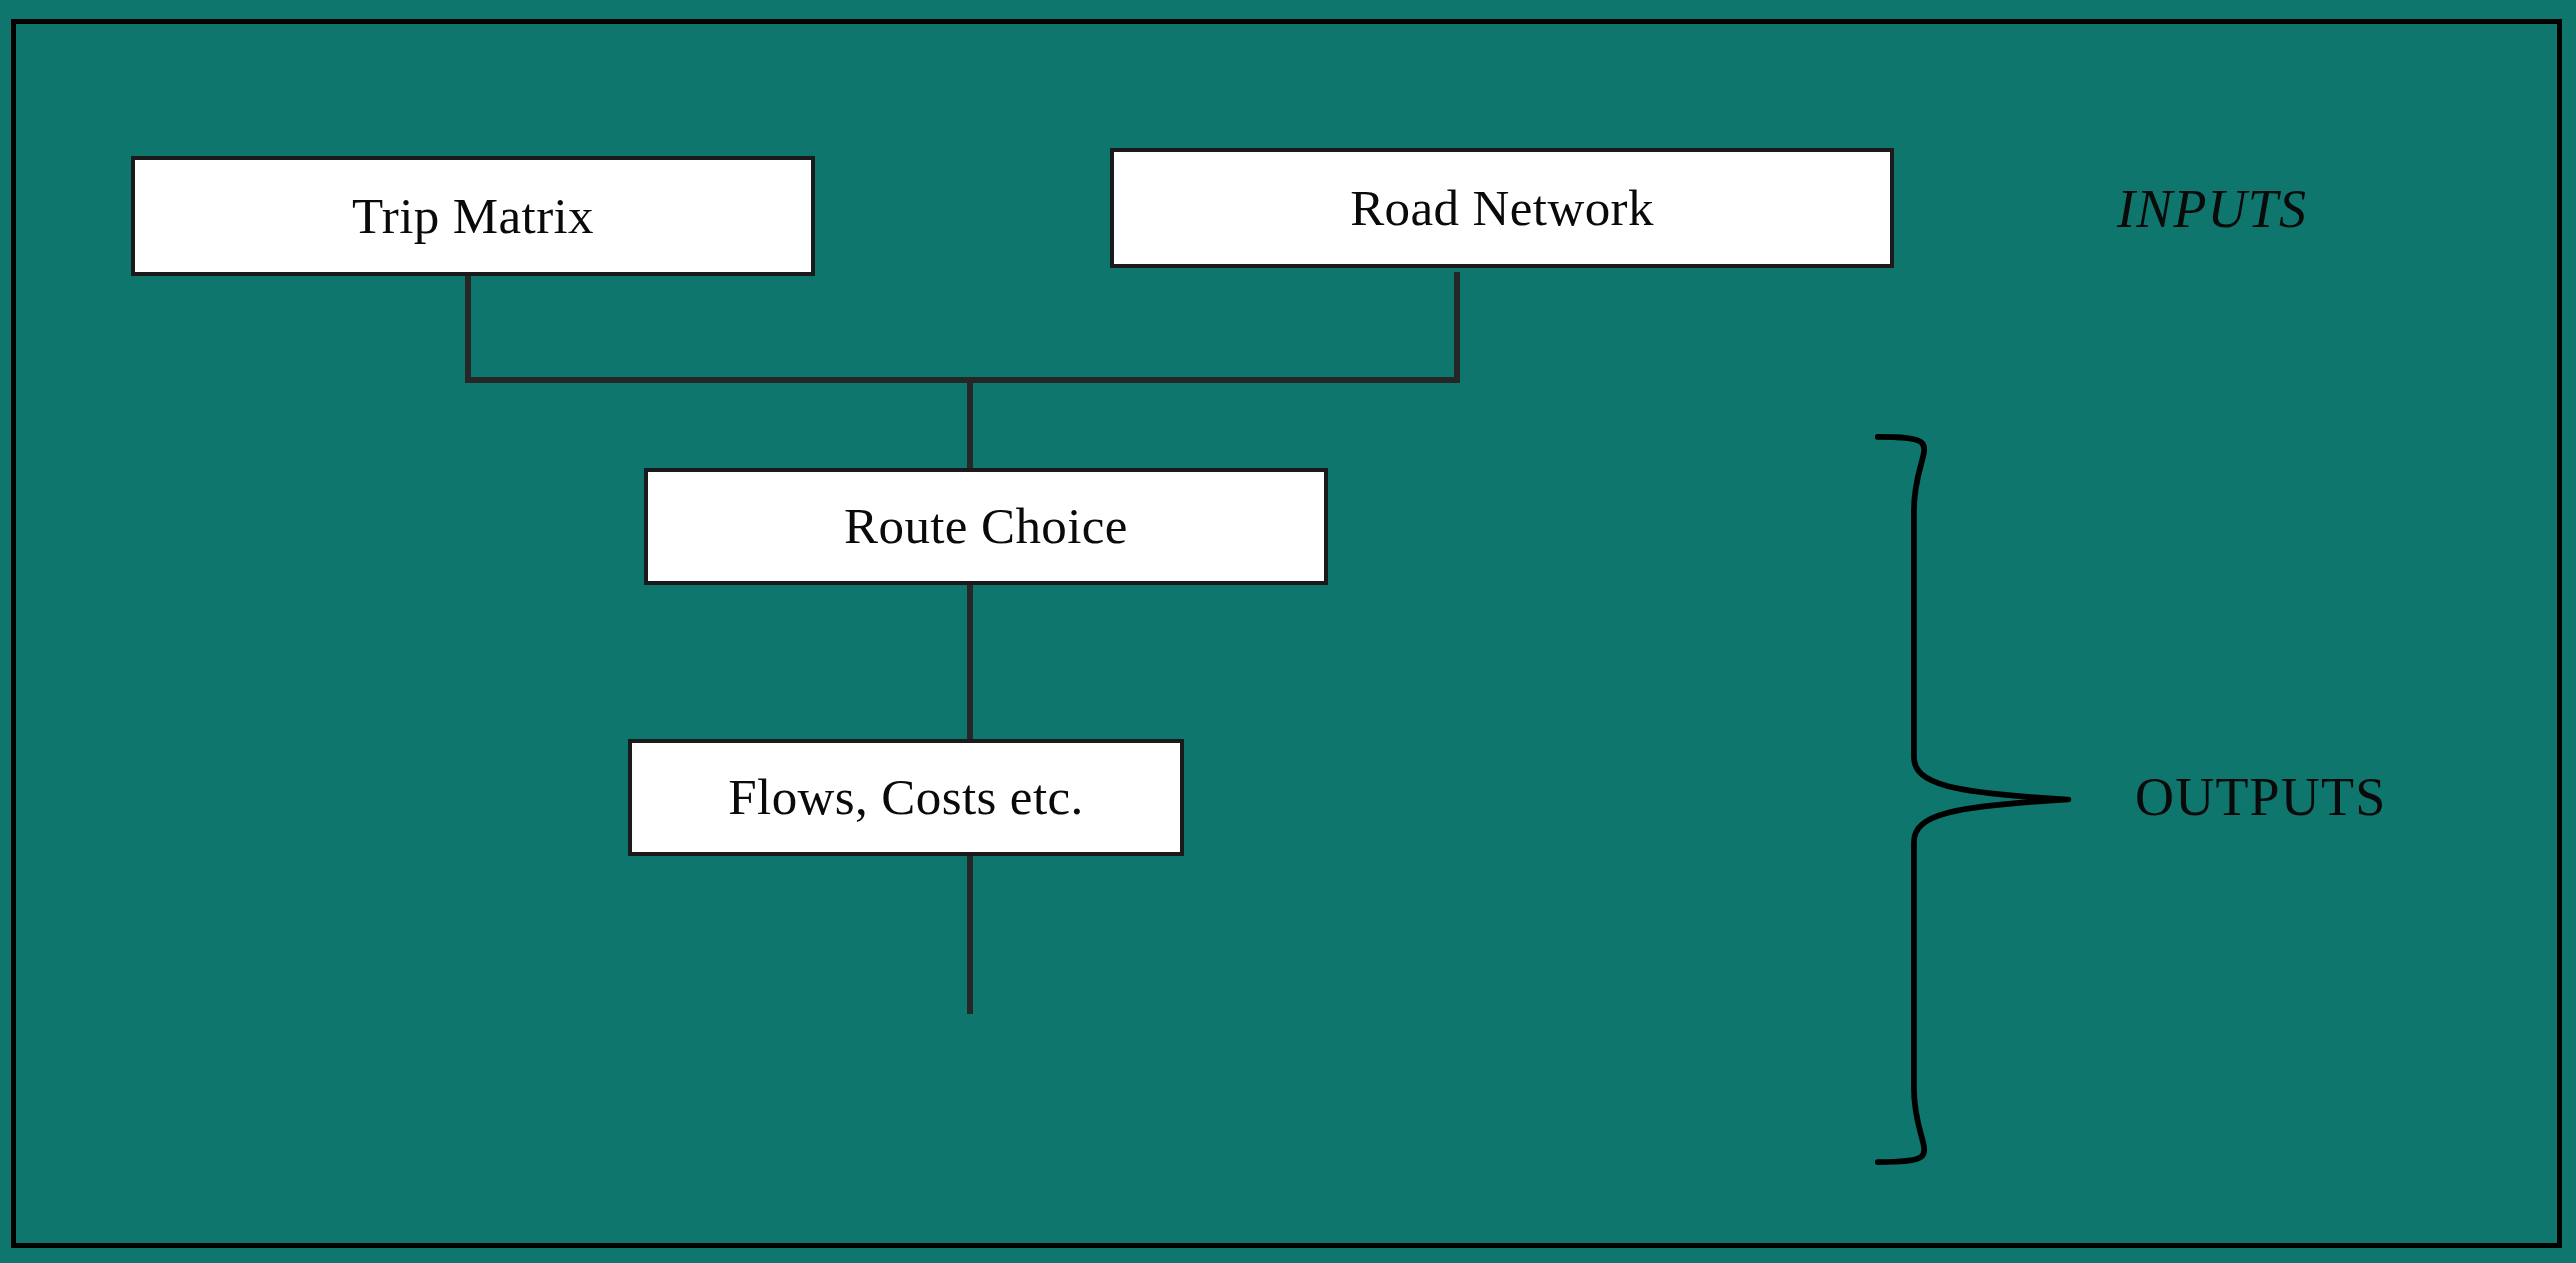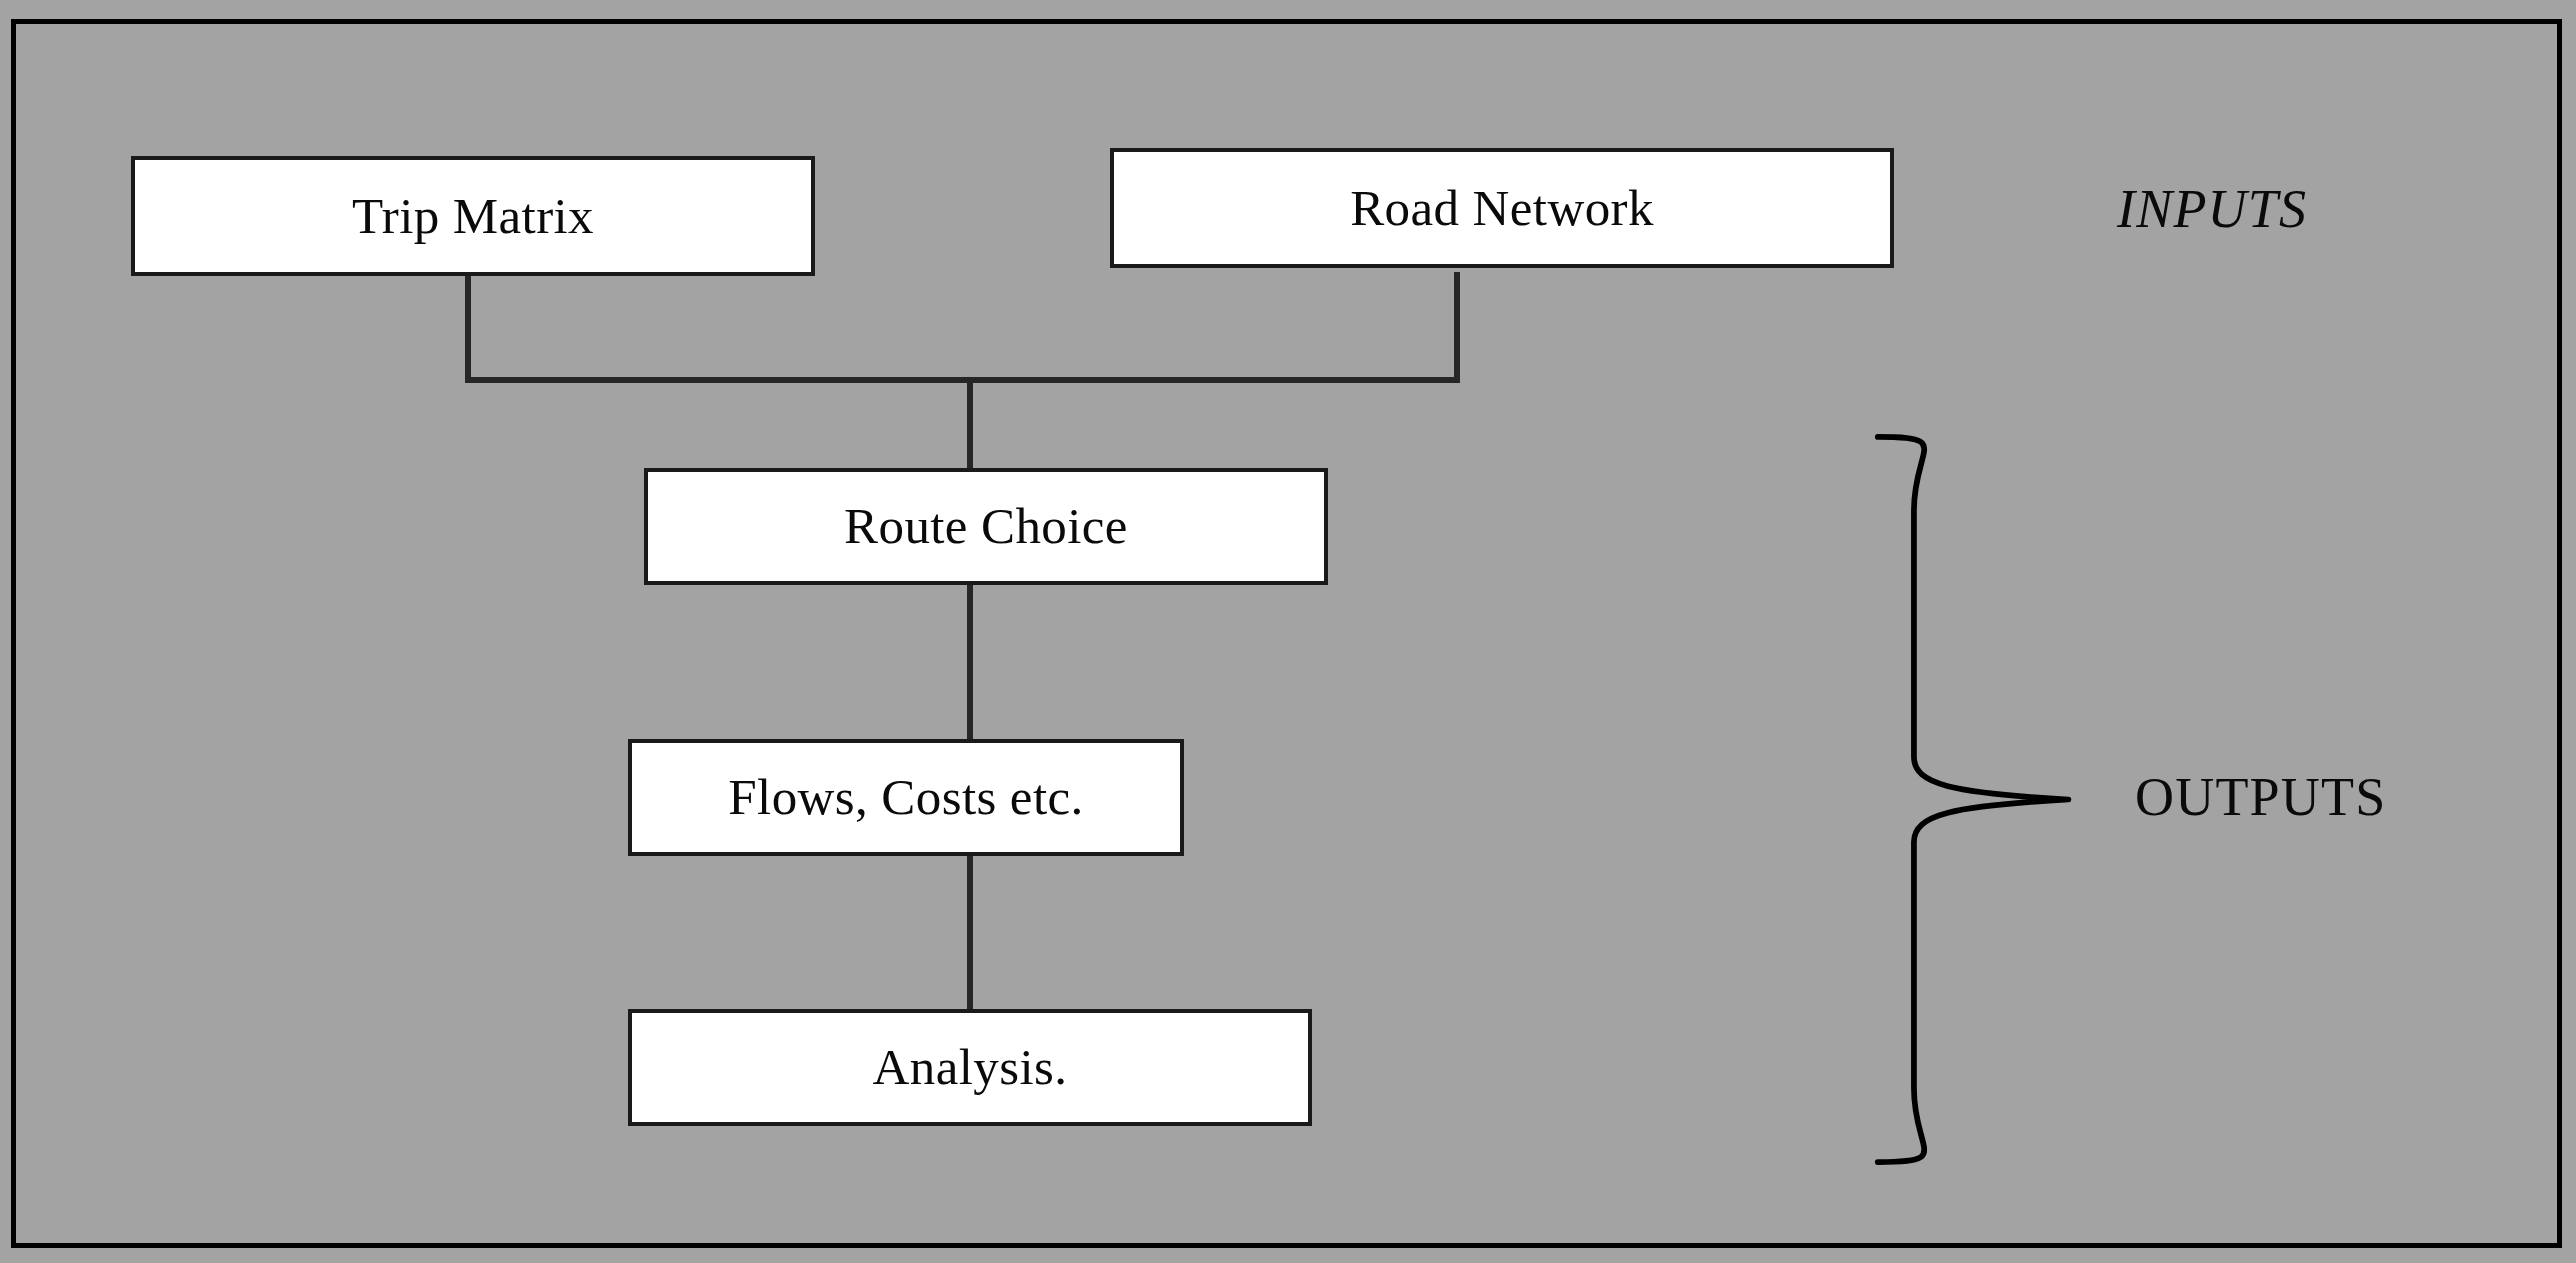--- a/index.html
+++ b/index.html
@@ -7,21 +7,21 @@
     padding: 0;
     background: #ffffff;
   }
   body {
     font-family: "Liberation Serif", "DejaVu Serif", serif;
   }
   #canvas {
     position: relative;
     width: 2576px;
     height: 1264px;
-    background: #a3a3a3;
+    background: #0f766e;
     overflow: hidden;
   }
 
   
   .outer-frame {
     position: absolute;
     left: 10.7px;
     top: 19px;
     width: 2551px;
     height: 1229px;
@@ -124,23 +124,20 @@
   </div>
 
   <div class="node-box" id="box-route-choice">
     <span class="node-label">Route Choice</span>
   </div>
 
   <div class="node-box" id="box-flows-costs">
     <span class="node-label">Flows, Costs etc.</span>
   </div>
 
-  <div class="node-box" id="box-analysis">
-    <span class="node-label">Analysis.</span>
-  </div>
 
   <svg id="brace-outputs" viewBox="0 0 280 940" preserveAspectRatio="none">
     <path d="M 18 28
              C 110 28, 62 40, 62 118
              L 62 418
              C 62 452, 110 462, 250 470
              C 110 478, 62 488, 62 522
              L 62 822
              C 62 900, 110 912, 18 912" fill="none" stroke="#000000" stroke-width="7" stroke-linecap="round" stroke-linejoin="round"></path>
   </svg>

